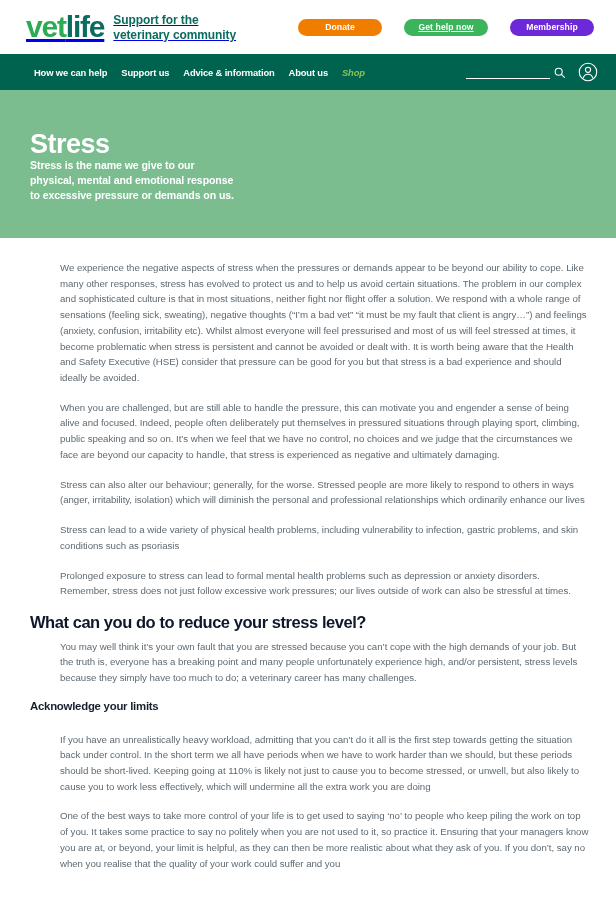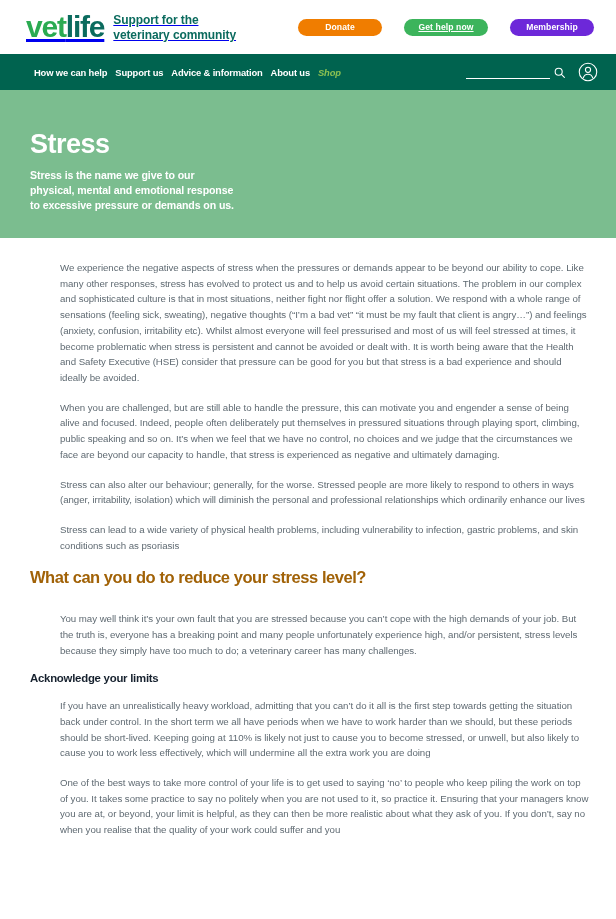--- a/index.html
+++ b/index.html
@@ -84,21 +84,21 @@
     height: 36px;
     background: #00634f;
     display: flex;
     align-items: center;
     padding: 0 18px 0 34px;
   }
 
   .nav-links {
     display: flex;
     align-items: center;
-    gap: 8px;
+    gap: 14px;
   }
 
   .nav-link {
     color: #ffffff;
     font-size: 9.4px;
     font-weight: bold;
     letter-spacing: -0.15px;
     text-decoration: none;
     white-space: nowrap;
     cursor: pointer;
@@ -148,21 +148,20 @@
     height: 148px;
     padding: 40px 26px 0 30px;
   }
 
   .hero-title {
     color: #ffffff;
     font-size: 27px;
     font-weight: bold;
     letter-spacing: -0.5px;
     line-height: 1.05;
-    margin-bottom: 10px;
   }
 
   .hero-sub {
     color: #ffffff;
     font-size: 10.6px;
     font-weight: bold;
     line-height: 1.42;
     letter-spacing: -0.1px;
     white-space: pre-line;
     max-width: 330px;
@@ -177,35 +176,35 @@
     color: #5f6a72;
     font-size: 9.7px;
     line-height: 1.62;
     letter-spacing: -0.05px;
     margin-bottom: 14px;
     text-align: left;
     margin-left: 30px;
   }
 
   .h2 {
-    color: #a16207;
+    color: #0f172a;
     font-size: 16.5px;
     font-weight: bold;
     letter-spacing: -0.45px;
     line-height: 1.2;
-    margin: 6px 0 24px 0;
+    margin: 6px 0 6px 0;
   }
 
   .h3 {
     color: #16212e;
     font-size: 11.4px;
     font-weight: bold;
     letter-spacing: -0.25px;
     line-height: 1.2;
-    margin: 12px 0 12px 0;
+    margin: 12px 0 18px 0;
   }
 </style>
 </head>
 <body>
 
 <div class="topbar">
 
   <a class="logo-block" href="#">
     <span class="logo-word"><span class="logo-vet">vet</span><span class="logo-life">life</span></span>
     <span class="logo-tagline">Support for the
@@ -258,20 +257,21 @@
 physical, mental and emotional response
 to excessive pressure or demands on us.</p>
 </header>
 
 <main class="content">
 
   <p class="body-text">We experience the negative aspects of stress when the pressures or demands appear to be beyond our ability to cope. Like many other responses, stress has evolved to protect us and to help us avoid certain situations. The problem in our complex and sophisticated culture is that in most situations, neither fight nor flight offer a solution. We respond with a whole range of sensations (feeling sick, sweating), negative thoughts (“I’m a bad vet” “it must be my fault that client is angry…”) and feelings (anxiety, confusion, irritability etc). Whilst almost everyone will feel pressurised and most of us will feel stressed at times, it become problematic when stress is persistent and cannot be avoided or dealt with. It is worth being aware that the Health and Safety Executive (HSE) consider that pressure can be good for you but that stress is a bad experience and should ideally be avoided.</p>
   <p class="body-text">When you are challenged, but are still able to handle the pressure, this can motivate you and engender a sense of being alive and focused. Indeed, people often deliberately put themselves in pressured situations through playing sport, climbing, public speaking and so on. It’s when we feel that we have no control, no choices and we judge that the circumstances we face are beyond our capacity to handle, that stress is experienced as negative and ultimately damaging.</p>
   <p class="body-text">Stress can also alter our behaviour; generally, for the worse. Stressed people are more likely to respond to others in ways (anger, irritability, isolation) which will diminish the personal and professional relationships which ordinarily enhance our lives</p>
   <p class="body-text">Stress can lead to a wide variety of physical health problems, including vulnerability to infection, gastric problems, and skin conditions such as psoriasis</p>
+  <p class="body-text">Prolonged exposure to stress can lead to formal mental health problems such as depression or anxiety disorders. Remember, stress does not just follow excessive work pressures; our lives outside of work can also be stressful at times.</p>
 
   <h2 class="h2">What can you do to reduce your stress level?</h2>
   <p class="body-text">You may well think it’s your own fault that you are stressed because you can’t cope with the high demands of your job.  But the truth is, everyone has a breaking point and many people unfortunately experience high, and/or persistent, stress levels because they simply have too much to do; a veterinary career has many challenges.</p>
 
   <h3 class="h3">Acknowledge your limits</h3>
   <p class="body-text">If you have an unrealistically heavy workload, admitting that you can’t do it all is the first step towards getting the situation back under control. In the short term we all have periods when we have to work harder than we should, but these periods should be short-lived. Keeping going at 110% is likely not just to cause you to become stressed, or unwell, but also likely to cause you to work less effectively, which will undermine all the extra work you are doing</p>
   <p class="body-text">One of the best ways to take more control of your life is to get used to saying ‘no’ to people who keep piling the work on top of you. It takes some practice to say no politely when you are not used to it, so practice it. Ensuring that your managers know you are at, or beyond, your limit is helpful, as they can then be more realistic about what they ask of you. If you don’t, say no when you realise that the quality of your work could suffer and you</p>
 
 </main>
 

